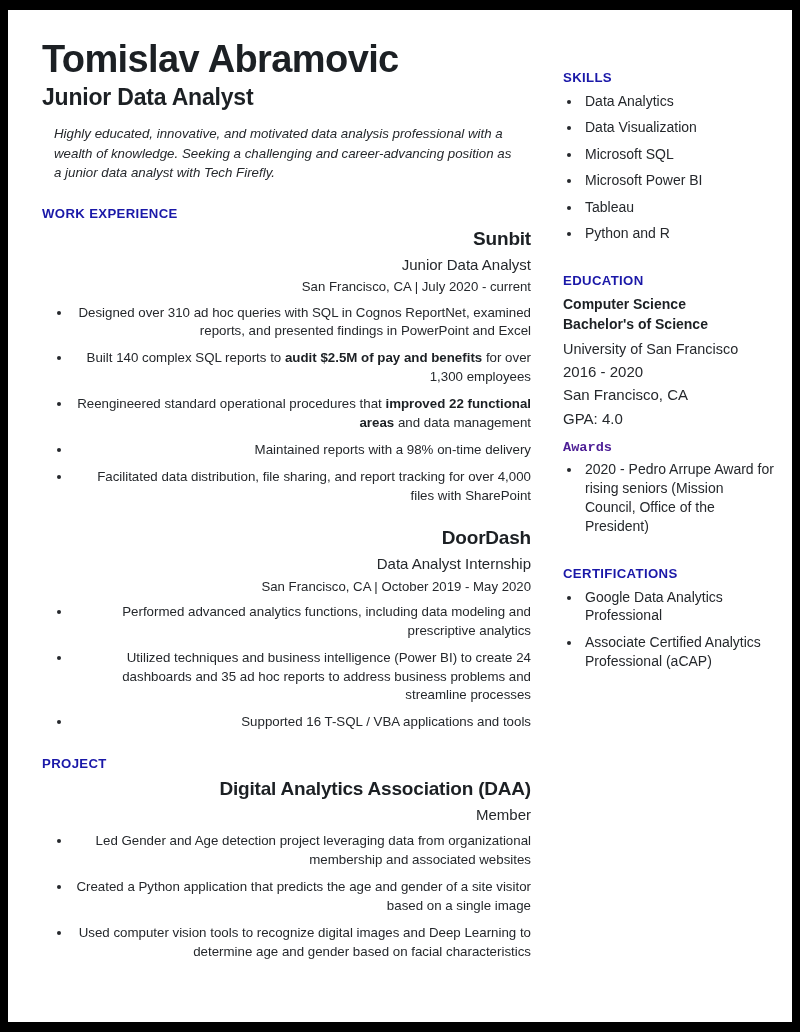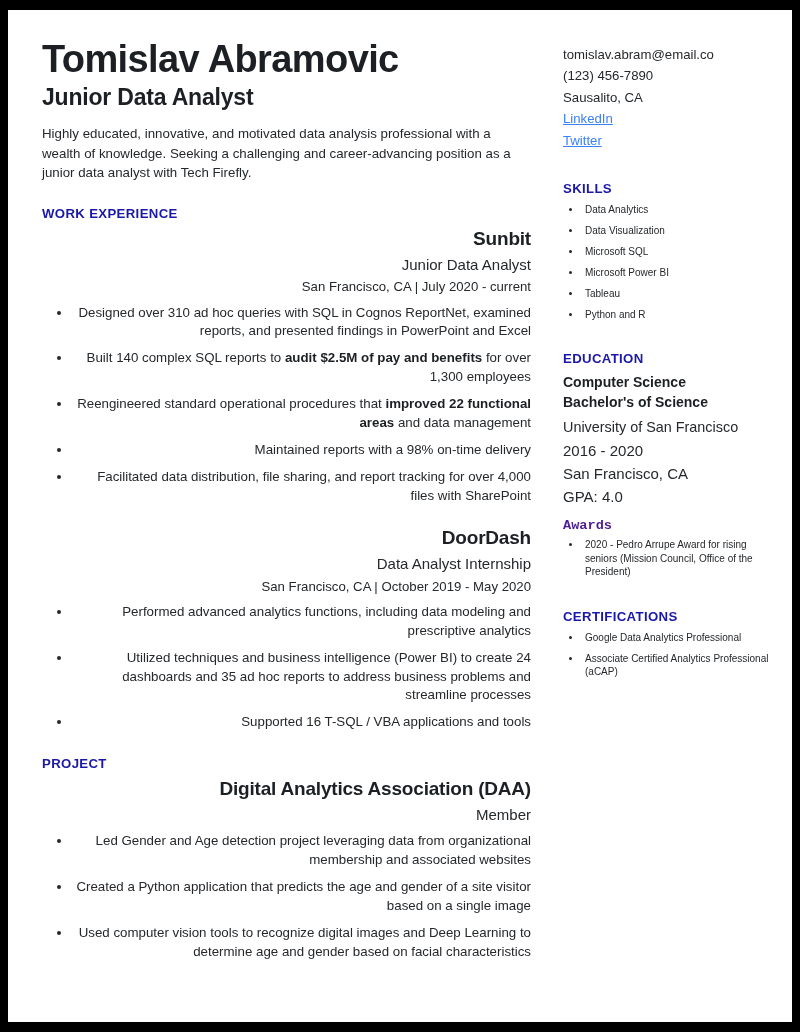--- a/index.html
+++ b/index.html
@@ -53,23 +53,24 @@
   .headline {
     font-size: 23px;
     font-weight: bold;
     color: #1c2024;
     letter-spacing: -0.2px;
     line-height: 1.15;
     margin: 0 0 14px 0;
   }
   .summary {
     font-size: 13.3px;
+    font-style: italic;
     color: #25282c;
     line-height: 1.45;
-    margin: 0;
+    margin: 12px;
   }
 
   
   .contact {
     padding-top: 4px;
   }
   .contact-line {
     font-size: 13.2px;
     color: #25282c;
     line-height: 1.62;
@@ -135,21 +136,21 @@
   ul.bullets li:last-child { margin-bottom: 0; }
   ul.bullets li b { font-weight: bold; color: #1c2024; }
 
   
   ul.side-list {
     margin: 0;
     padding-left: 19px;
     list-style: disc;
   }
   ul.side-list li {
-    font-size: 10px;
+    font-size: 14px;
     color: #25282c;
     line-height: 1.35;
     margin-bottom: 7.5px;
     padding-left: 3px;
   }
   ul.side-list li:last-child { margin-bottom: 0; }
 
   
   .edu-bold {
     font-size: 14px;
@@ -228,27 +229,20 @@
               <li><span>Created a Python application that predicts the age and gender of a site visitor based on a single image</span></li>
               <li><span>Used computer vision tools to recognize digital images and Deep Learning to determine age and gender based on facial characteristics</span></li>
             </ul>
         </div>
       </div>
 
     </div>
 
     <div class="col-right">
 
-      <div class="contact">
-        <div class="contact-line">tomislav.abram@email.co</div>
-        <div class="contact-line">(123) 456-7890</div>
-        <div class="contact-line">Sausalito, CA</div>
-        <a class="contact-link">LinkedIn</a>
-        <a class="contact-link">Twitter</a>
-      </div>
 
       <div class="right-sec">
         <div class="sec-head">SKILLS</div>
         <ul class="side-list" id="skills-list">
             <li>Data Analytics</li>
             <li>Data Visualization</li>
             <li>Microsoft SQL</li>
             <li>Microsoft Power BI</li>
             <li>Tableau</li>
             <li>Python and R</li>

